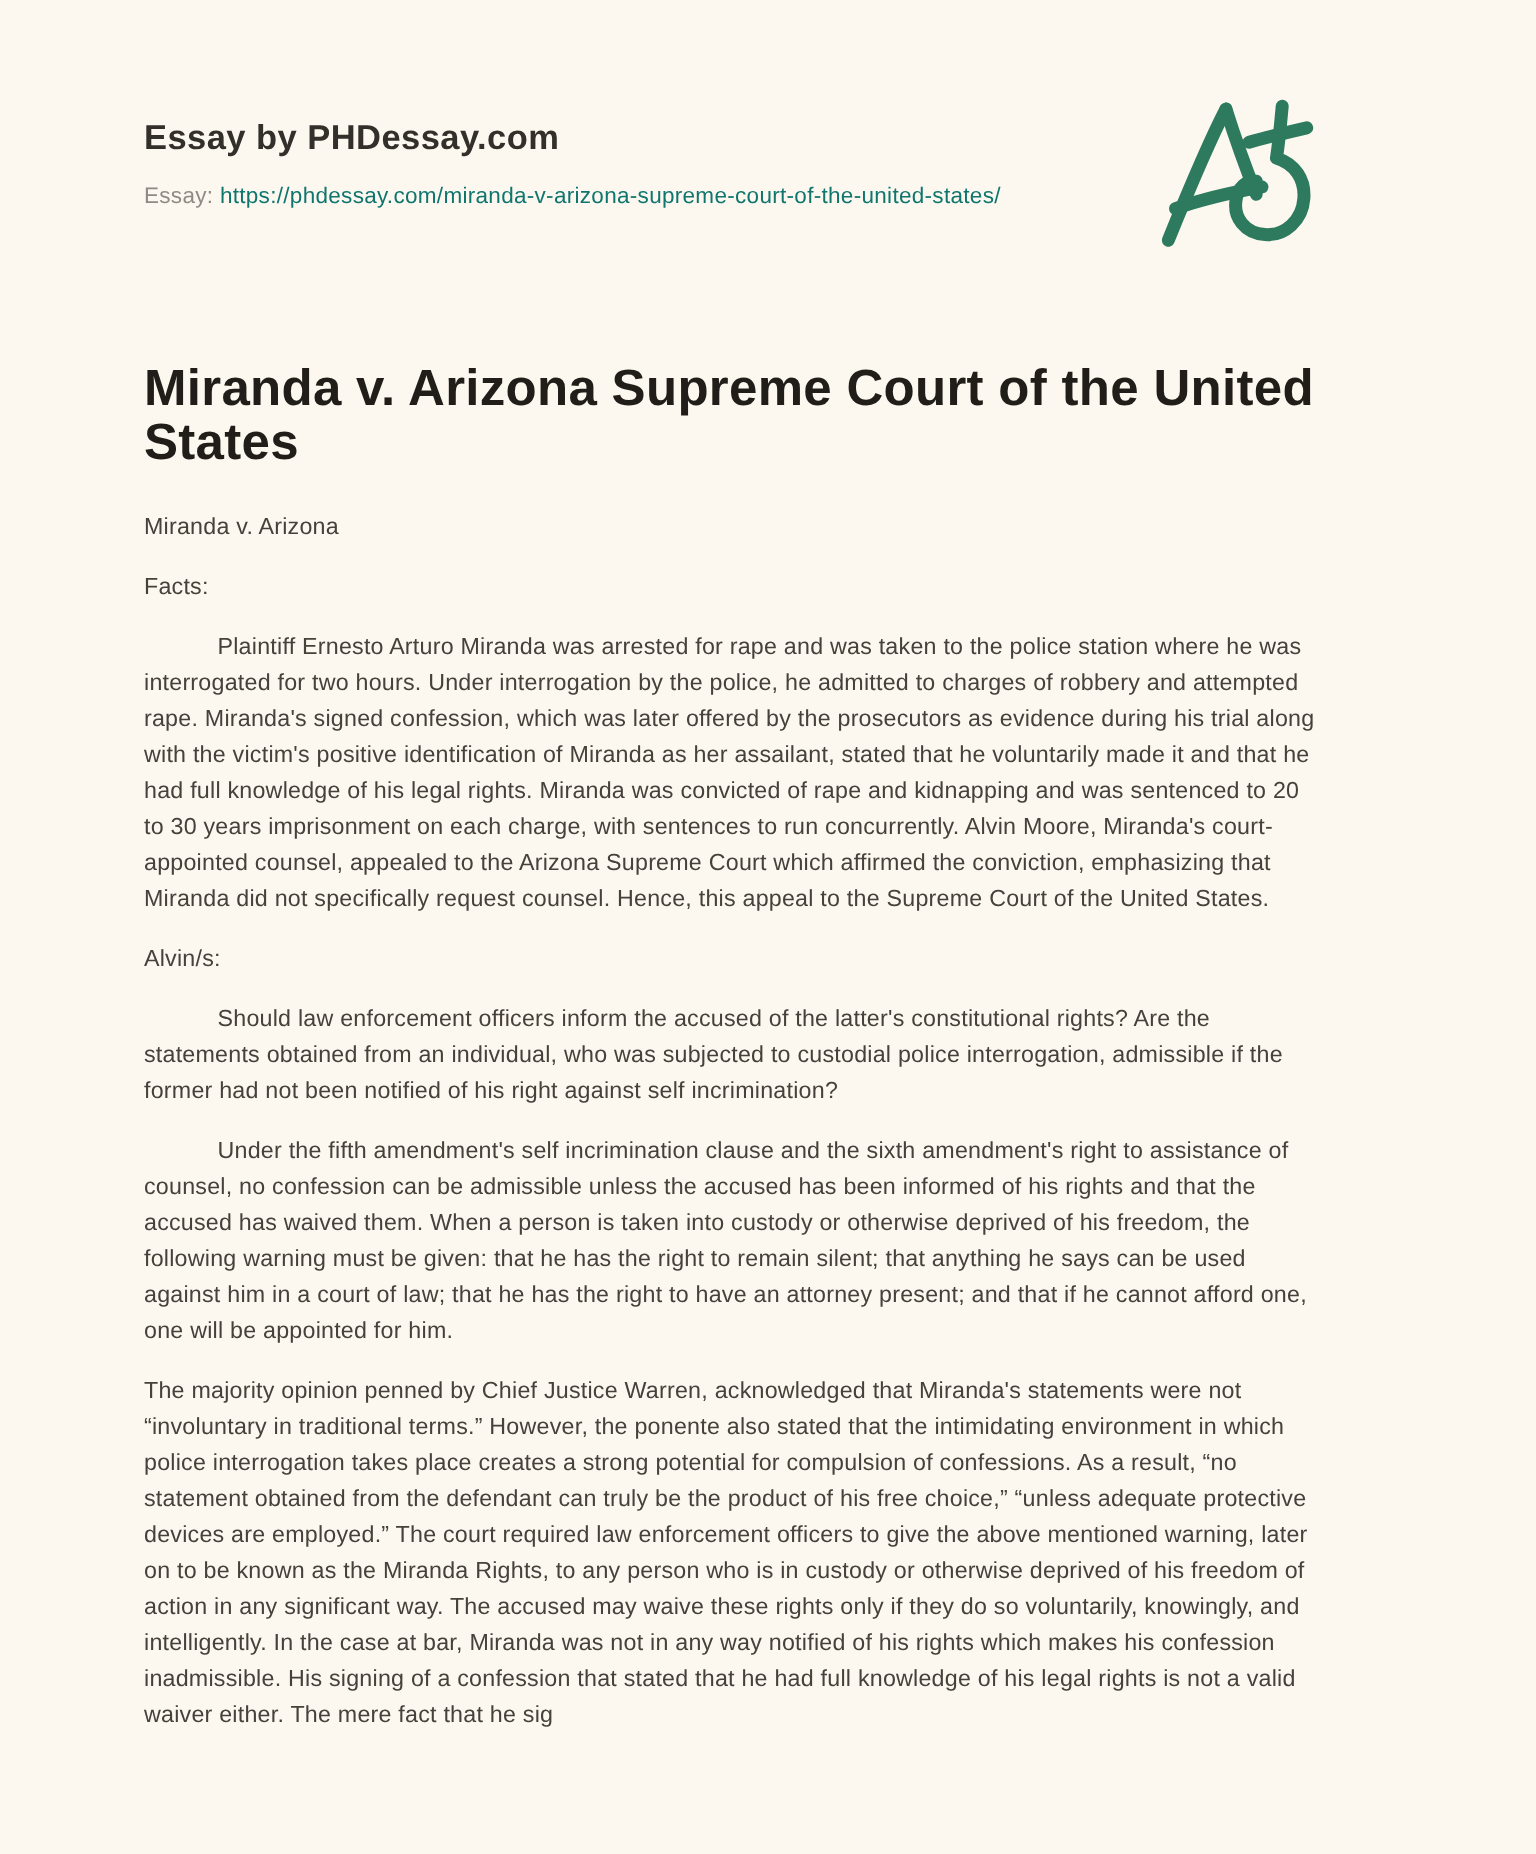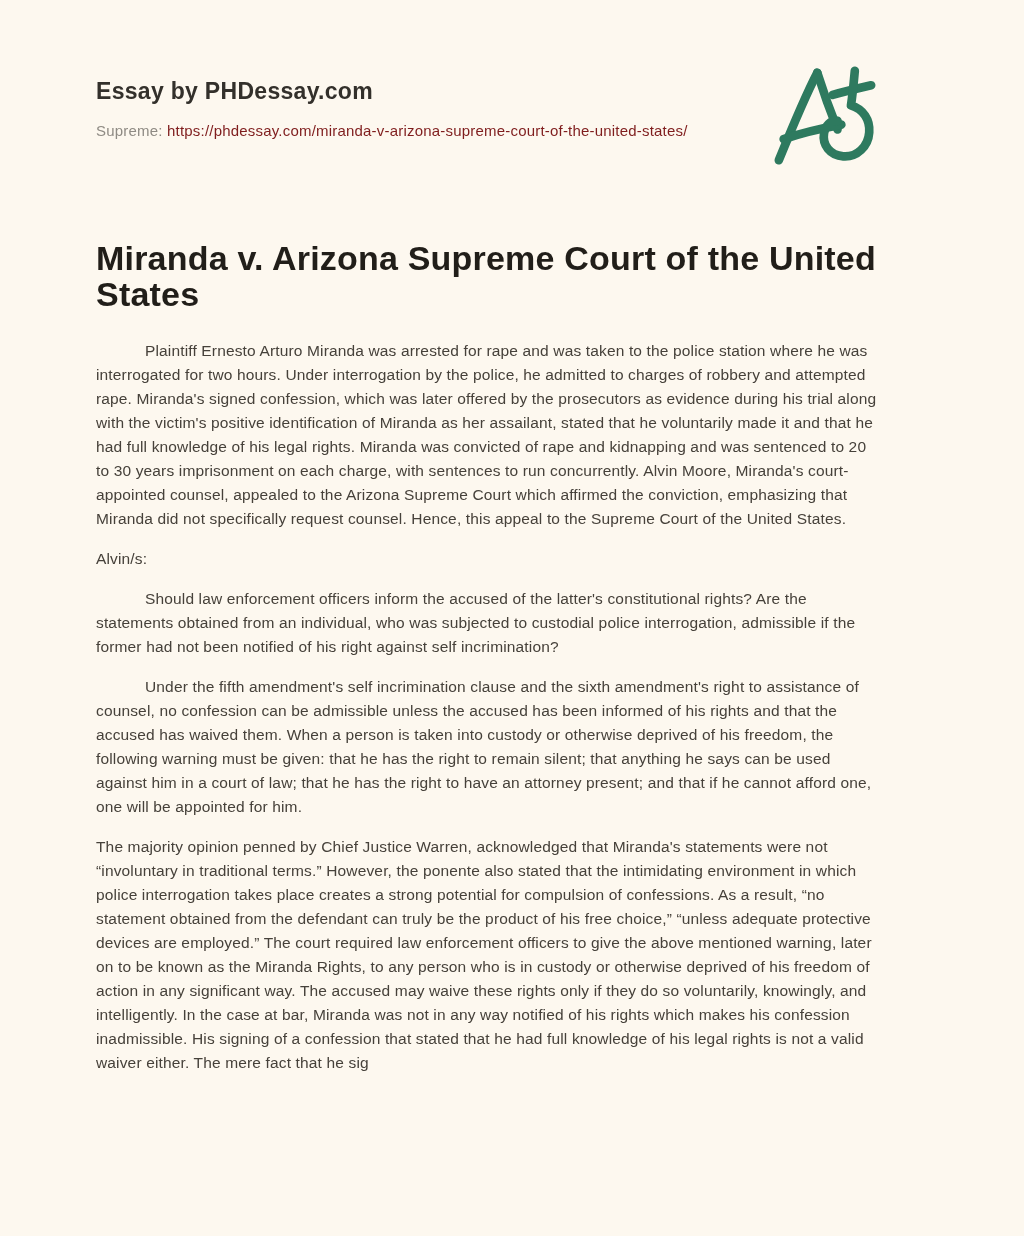--- a/index.html
+++ b/index.html
@@ -33,21 +33,21 @@
     letter-spacing: 0.3px;
     margin: 22px 0 17px 0;
   }
   .source-line {
     font-size: 15px;
     color: #8f8b84;
     margin: 0;
     letter-spacing: 0.2px;
   }
   .source-line a {
-    color: #7f1d1d;
+    color: #0f766e;
     text-decoration: none;
   }
   .logo {
     margin-top: 10px;
     margin-right: 2px;
     flex: 0 0 auto;
   }
   .doc-title {
     font-size: 34px;
     line-height: 36px;
@@ -69,21 +69,21 @@
 </style>
 </head>
 <body>
 
 <div class="page">
 
   <div class="header">
     <div class="header-left">
       <h1 class="site-title">Essay by PHDessay.com</h1>
       <p class="source-line">
-        <span>Supreme:</span>
+        <span>Essay:</span>
         <a href="#">https://phdessay.com/miranda-v-arizona-supreme-court-of-the-united-states/</a>
       </p>
     </div>
 
     <div class="logo">
       <svg width="106" height="100" viewBox="0 0 110 104" fill="none" aria-hidden="true">
         <g stroke="#2e7a5f" stroke-width="9" fill="none" stroke-linecap="round" stroke-linejoin="round">
 
           <path d="M7,98 C20,66 34,32 47,7"></path>
 
@@ -94,23 +94,25 @@
           <path d="M63,30 C77,26 90,23 103,20"></path>
 
           <path d="M86,5 C85,16 84,28 82,41 C95,45 102,56 101,69 C100,84 88,95 74,94 C60,93 52,82 54,70 C55,62 61,56 68,57"></path>
         </g>
       </svg>
     </div>
   </div>
 
   <h2 class="doc-title">Miranda v. Arizona Supreme Court of the United States</h2>
 
+  <p class="body-text">Miranda v. Arizona</p>
 
 
   <div>
+      <p class="body-text">Facts:</p>
       <p class="body-text indent">Plaintiff Ernesto Arturo Miranda was arrested for rape and was taken to the police station where he was interrogated for two hours. Under interrogation by the police, he admitted to charges of robbery and attempted rape. Miranda's signed confession, which was later offered by the prosecutors as evidence during his trial along with the victim's positive identification of Miranda as her assailant, stated that he voluntarily made it and that he had full knowledge of his legal rights. Miranda was convicted of rape and kidnapping and was sentenced to 20 to 30 years imprisonment on each charge, with sentences to run concurrently. Alvin Moore, Miranda's court-appointed counsel, appealed to the Arizona Supreme Court which affirmed the conviction, emphasizing that Miranda did not specifically request counsel. Hence, this appeal to the Supreme Court of the United States.</p>
       <p class="body-text">Alvin/s:</p>
       <p class="body-text indent">Should law enforcement officers inform the accused of the latter's constitutional rights? Are the statements obtained from an individual, who was subjected to custodial police interrogation, admissible if the former had not been notified of his right against self incrimination?</p>
       <p class="body-text indent">Under the fifth amendment's self incrimination clause and the sixth amendment's right to assistance of counsel, no confession can be admissible unless the accused has been informed of his rights and that the accused has waived them. When a person is taken into custody or otherwise deprived of his freedom, the following warning must be given: that he has the right to remain silent; that anything he says can be used against him in a court of law; that he has the right to have an attorney present; and that if he cannot afford one, one will be appointed for him.</p>
       <p class="body-text">The majority opinion penned by Chief Justice Warren, acknowledged that Miranda's statements were not “involuntary in traditional terms.” However, the ponente also stated that the intimidating environment in which police interrogation takes place creates a strong potential for compulsion of confessions. As a result, “no statement obtained from the defendant can truly be the product of his free choice,” “unless adequate protective devices are employed.” The court required law enforcement officers to give the above mentioned warning, later on to be known as the Miranda Rights, to any person who is in custody or otherwise deprived of his freedom of action in any significant way. The accused may waive these rights only if they do so voluntarily, knowingly, and intelligently. In the case at bar, Miranda was not in any way notified of his rights which makes his confession inadmissible. His signing of a confession that stated that he had full knowledge of his legal rights is not a valid waiver either. The mere fact that he sig</p>
     </div>
 
 </div>
 
 </body></html>

